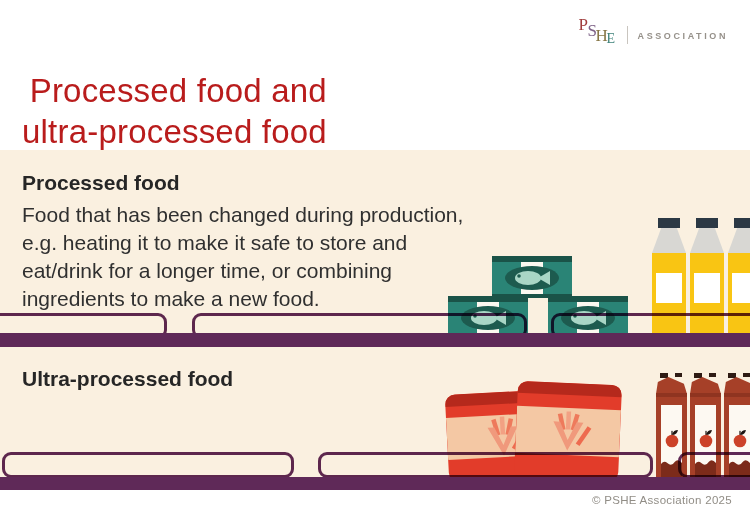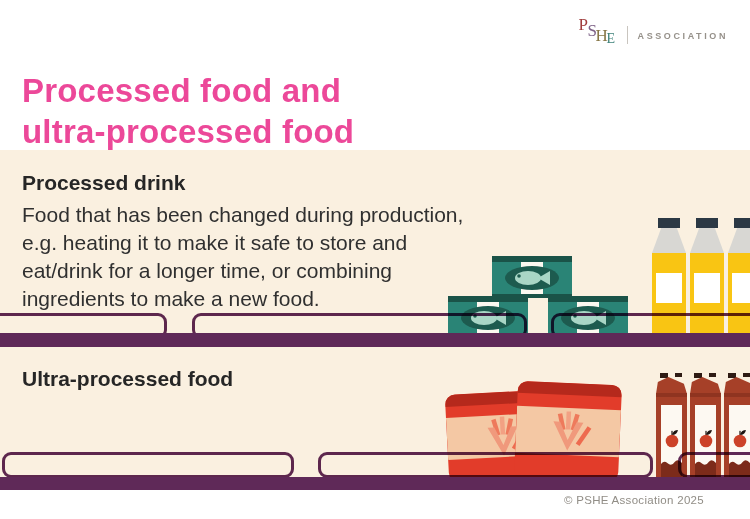--- a/index.html
+++ b/index.html
@@ -7,22 +7,22 @@
     position:relative;
     width:750px;height:519px;
     background:#ffffff;
     overflow:hidden;
     isolation:isolate;
     font-family:"Liberation Sans","DejaVu Sans",sans-serif;
   }
   
   .title{
     position:absolute;left:22px;top:48px;z-index:5;
-    font-size:33px;font-weight:bold;color:#ec4899;
-    line-height:41px;letter-spacing:.2px;white-space:pre-line;
+    font-size:33px;font-weight:normal;color:#b91c1c;
+    line-height:41px;letter-spacing:.2px;white-space:pre-line;text-align:right;
   }
   .logo{position:absolute;top:14px;right:22px;z-index:5;display:flex;align-items:center;}
   .logo-mark{position:relative;width:44px;height:38px;font-family:"Liberation Serif","DejaVu Serif",serif;font-size:17px;}
   .logo-mark span{position:absolute;line-height:1;}
   .lp{left:0;top:2px;color:#a03c3c;}
   .ls{left:9px;top:8px;color:#7e6287;}
   .lh{left:17px;top:13px;color:#877747;}
   .le{left:28px;top:18px;color:#3f837b;font-size:14px;}
   .logo-divider{width:1px;height:18px;background:#c9c5bf;margin:4px 10px 0 4px;}
   .logo-assoc{font-size:9px;font-weight:bold;letter-spacing:2.6px;color:#96918a;margin-top:6px;}
@@ -80,21 +80,21 @@
   .nub1{left:4px;width:8px;height:5px;}
   .nub2{right:5px;width:7px;height:4px;}
   .carton-gable{position:absolute;left:0;top:4px;width:100%;height:17px;background:#a64028;
      clip-path:polygon(0 100%,6% 30%,40% 0,90% 40%,100% 100%);}
   .gable-shade{position:absolute;left:0;top:20px;width:100%;height:4px;background:#8f3420;}
   .carton-body{position:absolute;left:0;top:24px;bottom:0;width:100%;background:#a64028;}
   .carton-label{position:absolute;left:5px;right:5px;top:8px;bottom:0;background:#fdf9f2;overflow:hidden;}
   .apple{position:absolute;left:50%;top:32%;transform:translateX(-50%);}
   .juice{position:absolute;left:0;bottom:0;width:100%;height:22px;}
   
-  .footer{position:absolute;right:46px;top:494px;z-index:5;
+  .footer{position:absolute;right:18px;top:494px;z-index:5;
     font-size:11.5px;color:#918d86;letter-spacing:.3px;}
 </style>
 </head>
 <body>
 
 <div class="slide">
 
   <div class="logo">
     <div class="logo-mark">
       <span class="lp">P</span>
@@ -105,21 +105,21 @@
     <div class="logo-divider"></div>
     <div class="logo-assoc">ASSOCIATION</div>
   </div>
 
   <h1 class="title">Processed food and
 ultra-processed food</h1>
 
   <div class="cream"></div>
 
   <div class="txt txt-1">
-    <h2>Processed drink</h2>
+    <h2>Processed food</h2>
     <p>Food that has been changed during production, e.g. heating it to make it safe to store and eat/drink for a longer time, or combining ingredients to make a new food.</p>
   </div>
 
   <div class="txt txt-2">
     <h2>Ultra-processed food</h2>
   </div>
 
   <div class="can can-bl">
     <div class="can-stripe"></div>
     <svg class="can-oval" width="56" height="26" viewBox="0 0 56 26">

